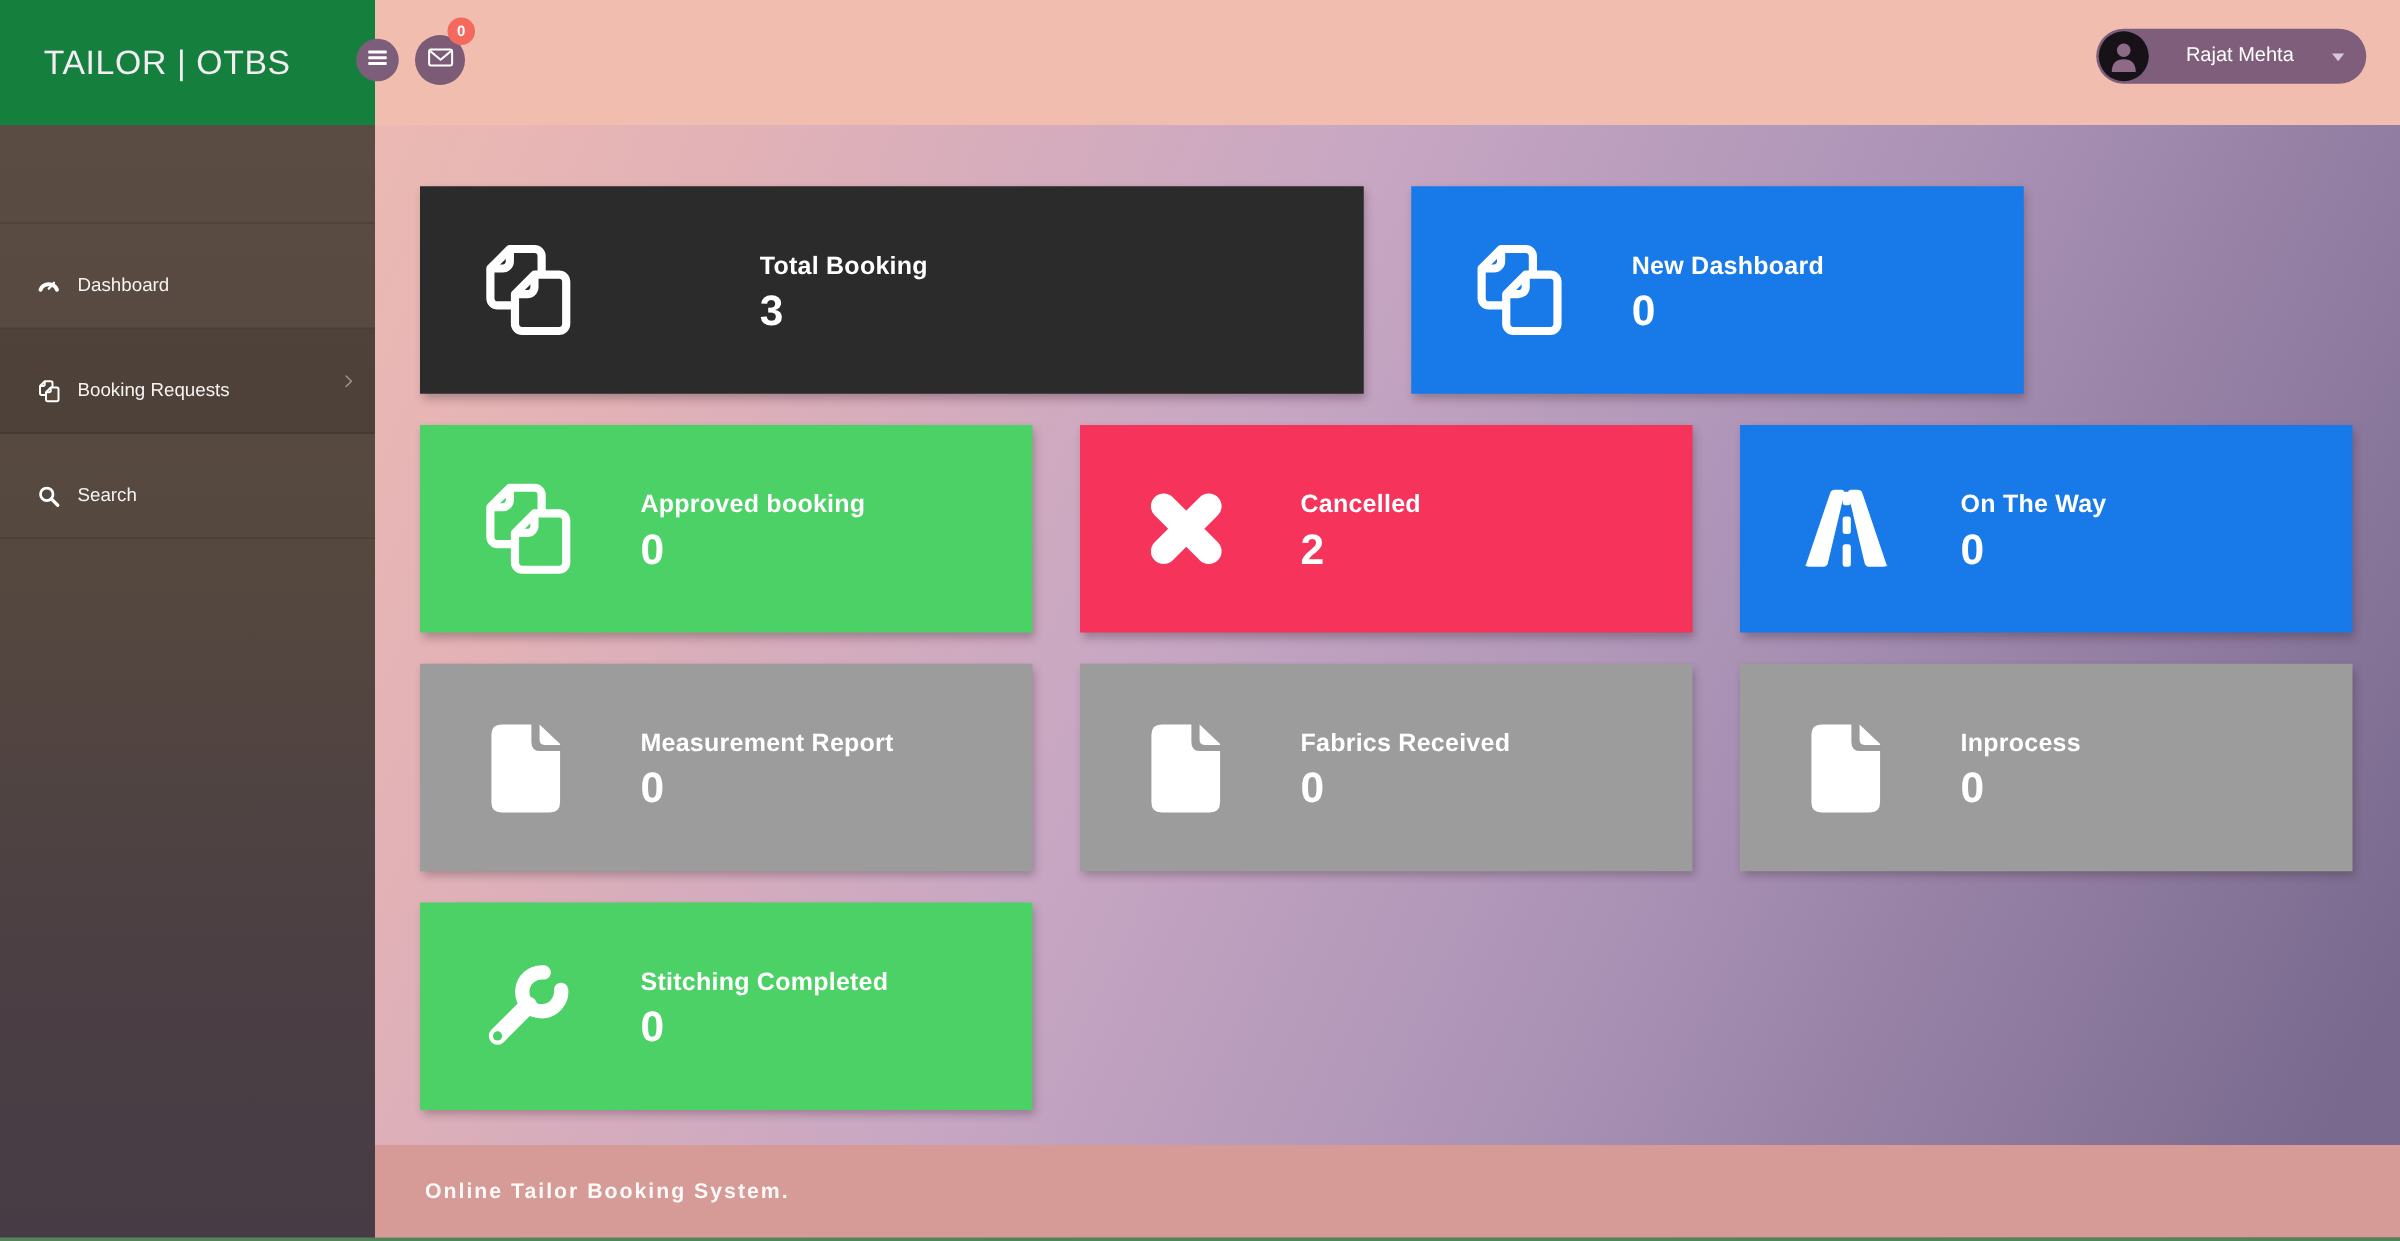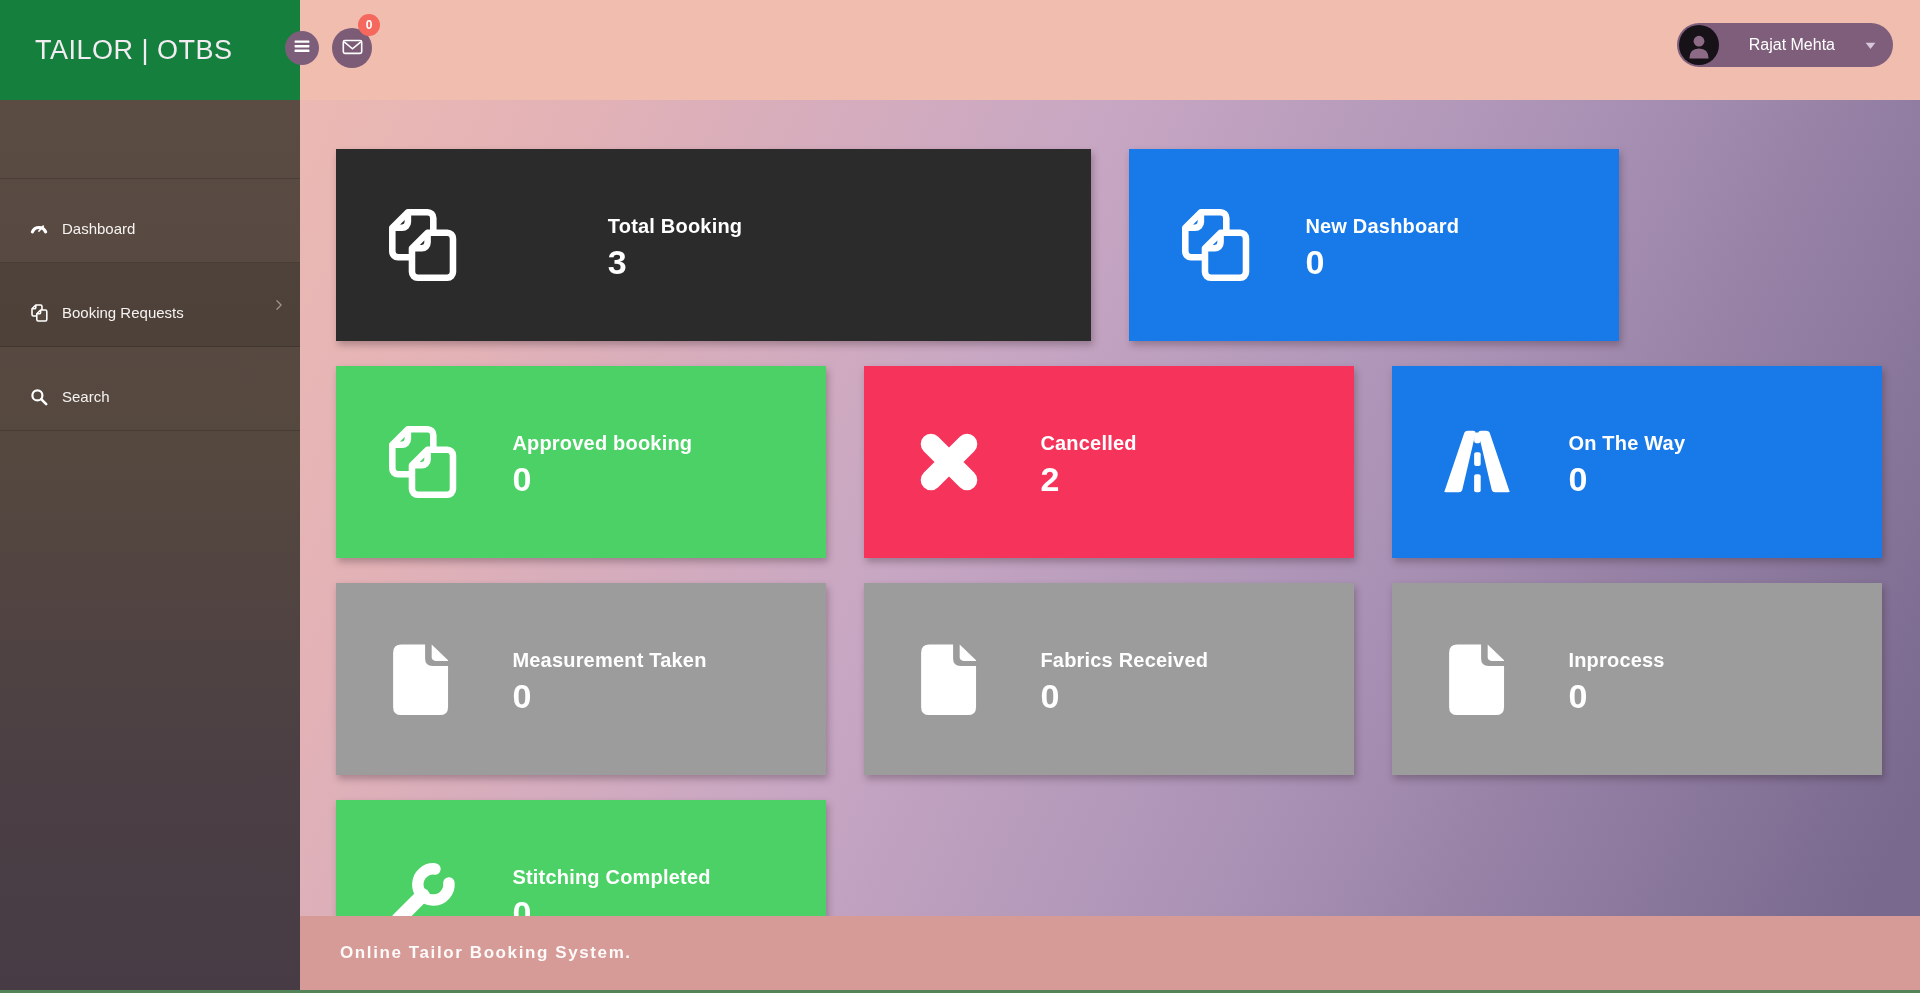--- a/index.html
+++ b/index.html
@@ -44,21 +44,21 @@
   .nav-item.active{background:rgba(0,0,0,0.10);}
   .nav-icon{width:20px;height:20px;margin-right:13px;flex:0 0 auto;display:flex;}
   .nav-icon svg{width:20px;height:20px;}
   .nav-chevron{position:absolute;right:14px;top:50%;transform:translateY(-50%);width:14px;height:14px;opacity:.8;}
   .nav-chevron svg{width:14px;height:14px;}
   
   .main{position:absolute;left:300px;top:100px;width:1620px;}
   .row{display:flex;gap:38px;margin:0 38px 25px 36px;}
   .row:first-child{margin-top:49px;}
   .card{
-    position:relative;width:490px;height:192px;flex:0 0 auto;color:#fff;cursor:pointer;
+    position:relative;width:490px;height:166px;flex:0 0 auto;color:#fff;cursor:pointer;
     background:var(--bg);box-shadow:2px 4px 7px rgba(45,25,35,0.30);
   }
   .card.wide{width:755px;}
   .card-icon{position:absolute;left:44px;top:50%;transform:translateY(-50%);width:82px;height:82px;display:flex;}
   .card-icon svg{width:82px;height:82px;}
   .card-text{position:absolute;left:36%;top:50%;transform:translateY(-46%);}
   .card-label{font-size:20px;font-weight:700;letter-spacing:.2px;line-height:28px;white-space:nowrap;}
   .card-value{font-size:34px;font-weight:700;line-height:44px;}
   
   .footer{
@@ -225,21 +225,21 @@
       </div>
       <div class="row">
         <div class="card" style="--bg: #9c9c9c;">
           <span class="card-icon">
             <svg viewBox="0 0 100 100">
               <path d="M16,18 Q16,8 26,8 H55 V25 Q55,34 64,34 H83 V84 Q83,94 73,94 H26 Q16,94 16,84 Z" fill="#fff"></path>
               <path d="M63,8 L83,27 V28 H68 Q63,28 63,23 Z" fill="#fff"></path>
             </svg>
           </span>
           <div class="card-text">
-         <div class="card-label">Measurement Taken</div>
+         <div class="card-label">Measurement Report</div>
          <div class="card-value">0</div>
        </div>
         </div>
         <div class="card" style="--bg: #9c9c9c;">
           <span class="card-icon">
             <svg viewBox="0 0 100 100">
               <path d="M16,18 Q16,8 26,8 H55 V25 Q55,34 64,34 H83 V84 Q83,94 73,94 H26 Q16,94 16,84 Z" fill="#fff"></path>
               <path d="M63,8 L83,27 V28 H68 Q63,28 63,23 Z" fill="#fff"></path>
             </svg>
           </span>

